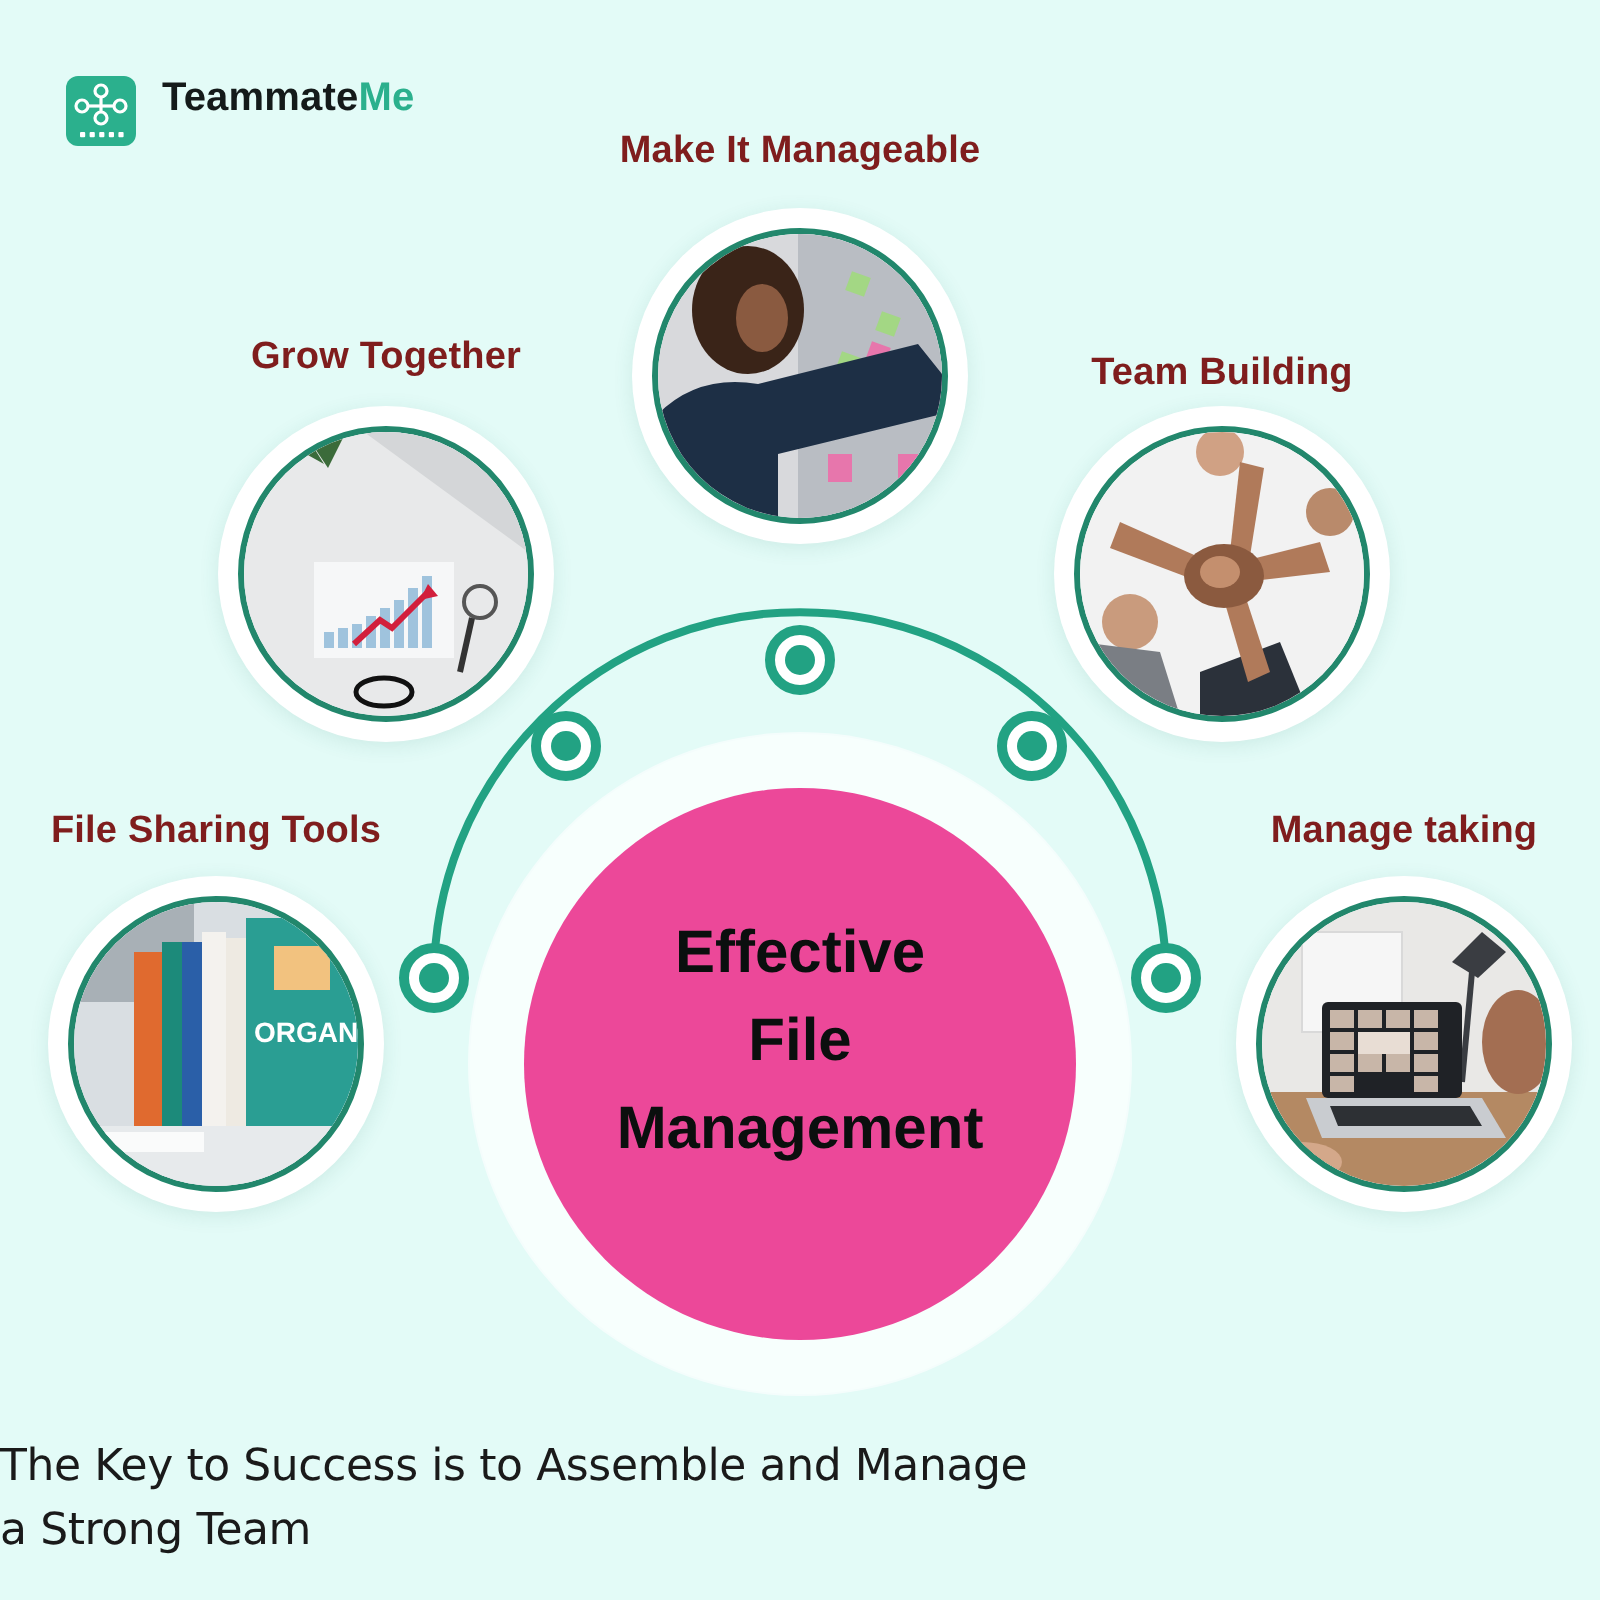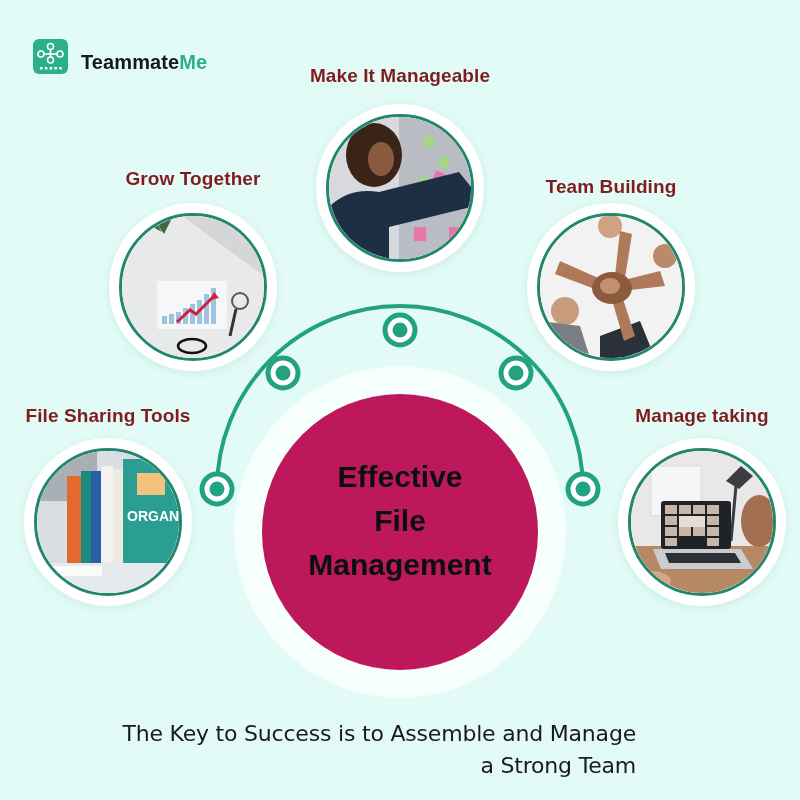--- a/index.html
+++ b/index.html
@@ -5,21 +5,21 @@
   html, body { margin: 0; padding: 0; }
   body {
     width: 800px; height: 800px; position: relative; overflow: hidden;
     background: #e3fbf7;
     font-family: "Liberation Sans", "DejaVu Sans", sans-serif;
     color: #111;
   }
   .abs { position: absolute; }
 
   
-  .logo { left: 33px; top: 38px; width: 190px; height: 36px; display: flex; align-items: flex-end; }
+  .logo { left: 33px; top: 38px; width: 190px; height: 36px; display: flex; align-items: flex-start; }
   .logo-badge {
     width: 35px; height: 35px; border-radius: 6px; background: #2bb08d;
     position: relative; flex: none;
   }
   .logo-badge svg { position: absolute; left: 0; top: 0; }
   .logo-text { margin-left: 13px; font-size: 20px; font-weight: 700; color: #141a1a; letter-spacing: 0.1px; }
   .logo-text .accent { color: #2bb08d; }
 
   
   .label {
@@ -40,32 +40,32 @@
   .photo-inner svg { display: block; }
 
   
   .center-halo {
     left: 400px; top: 532px; width: 330px; height: 330px; border-radius: 50%;
     background: #f7fffd; transform: translate(-50%, -50%);
     box-shadow: 0 0 0 1px rgba(255,255,255,0.6);
   }
   .center-circle {
     left: 400px; top: 532px; width: 276px; height: 276px; border-radius: 50%;
-    background: #be185d; transform: translate(-50%, -50%);
+    background: #ec4899; transform: translate(-50%, -50%);
     display: flex; align-items: center; justify-content: center; flex-direction: column;
   }
   .center-title {
     font-size: 30px; font-weight: 700; color: #0b0f0e; text-align: center; line-height: 44px;
     margin-top: -22px;
   }
 
   .arc { left: 0; top: 0; }
 
   .tagline {
-    left: 0; width: 636px; top: 718px; text-align: right;
+    left: 0; width: 636px; top: 718px; text-align: left;
     font-size: 22px; color: #1a1a1a; line-height: 32px;
     font-family: "DejaVu Sans", sans-serif; font-weight: 400; letter-spacing: -0.2px;
   }
 </style>
 </head>
 <body>
 
 <div class="abs logo">
   <div class="logo-badge">
     <svg width="35" height="35" viewBox="0 0 35 35">

